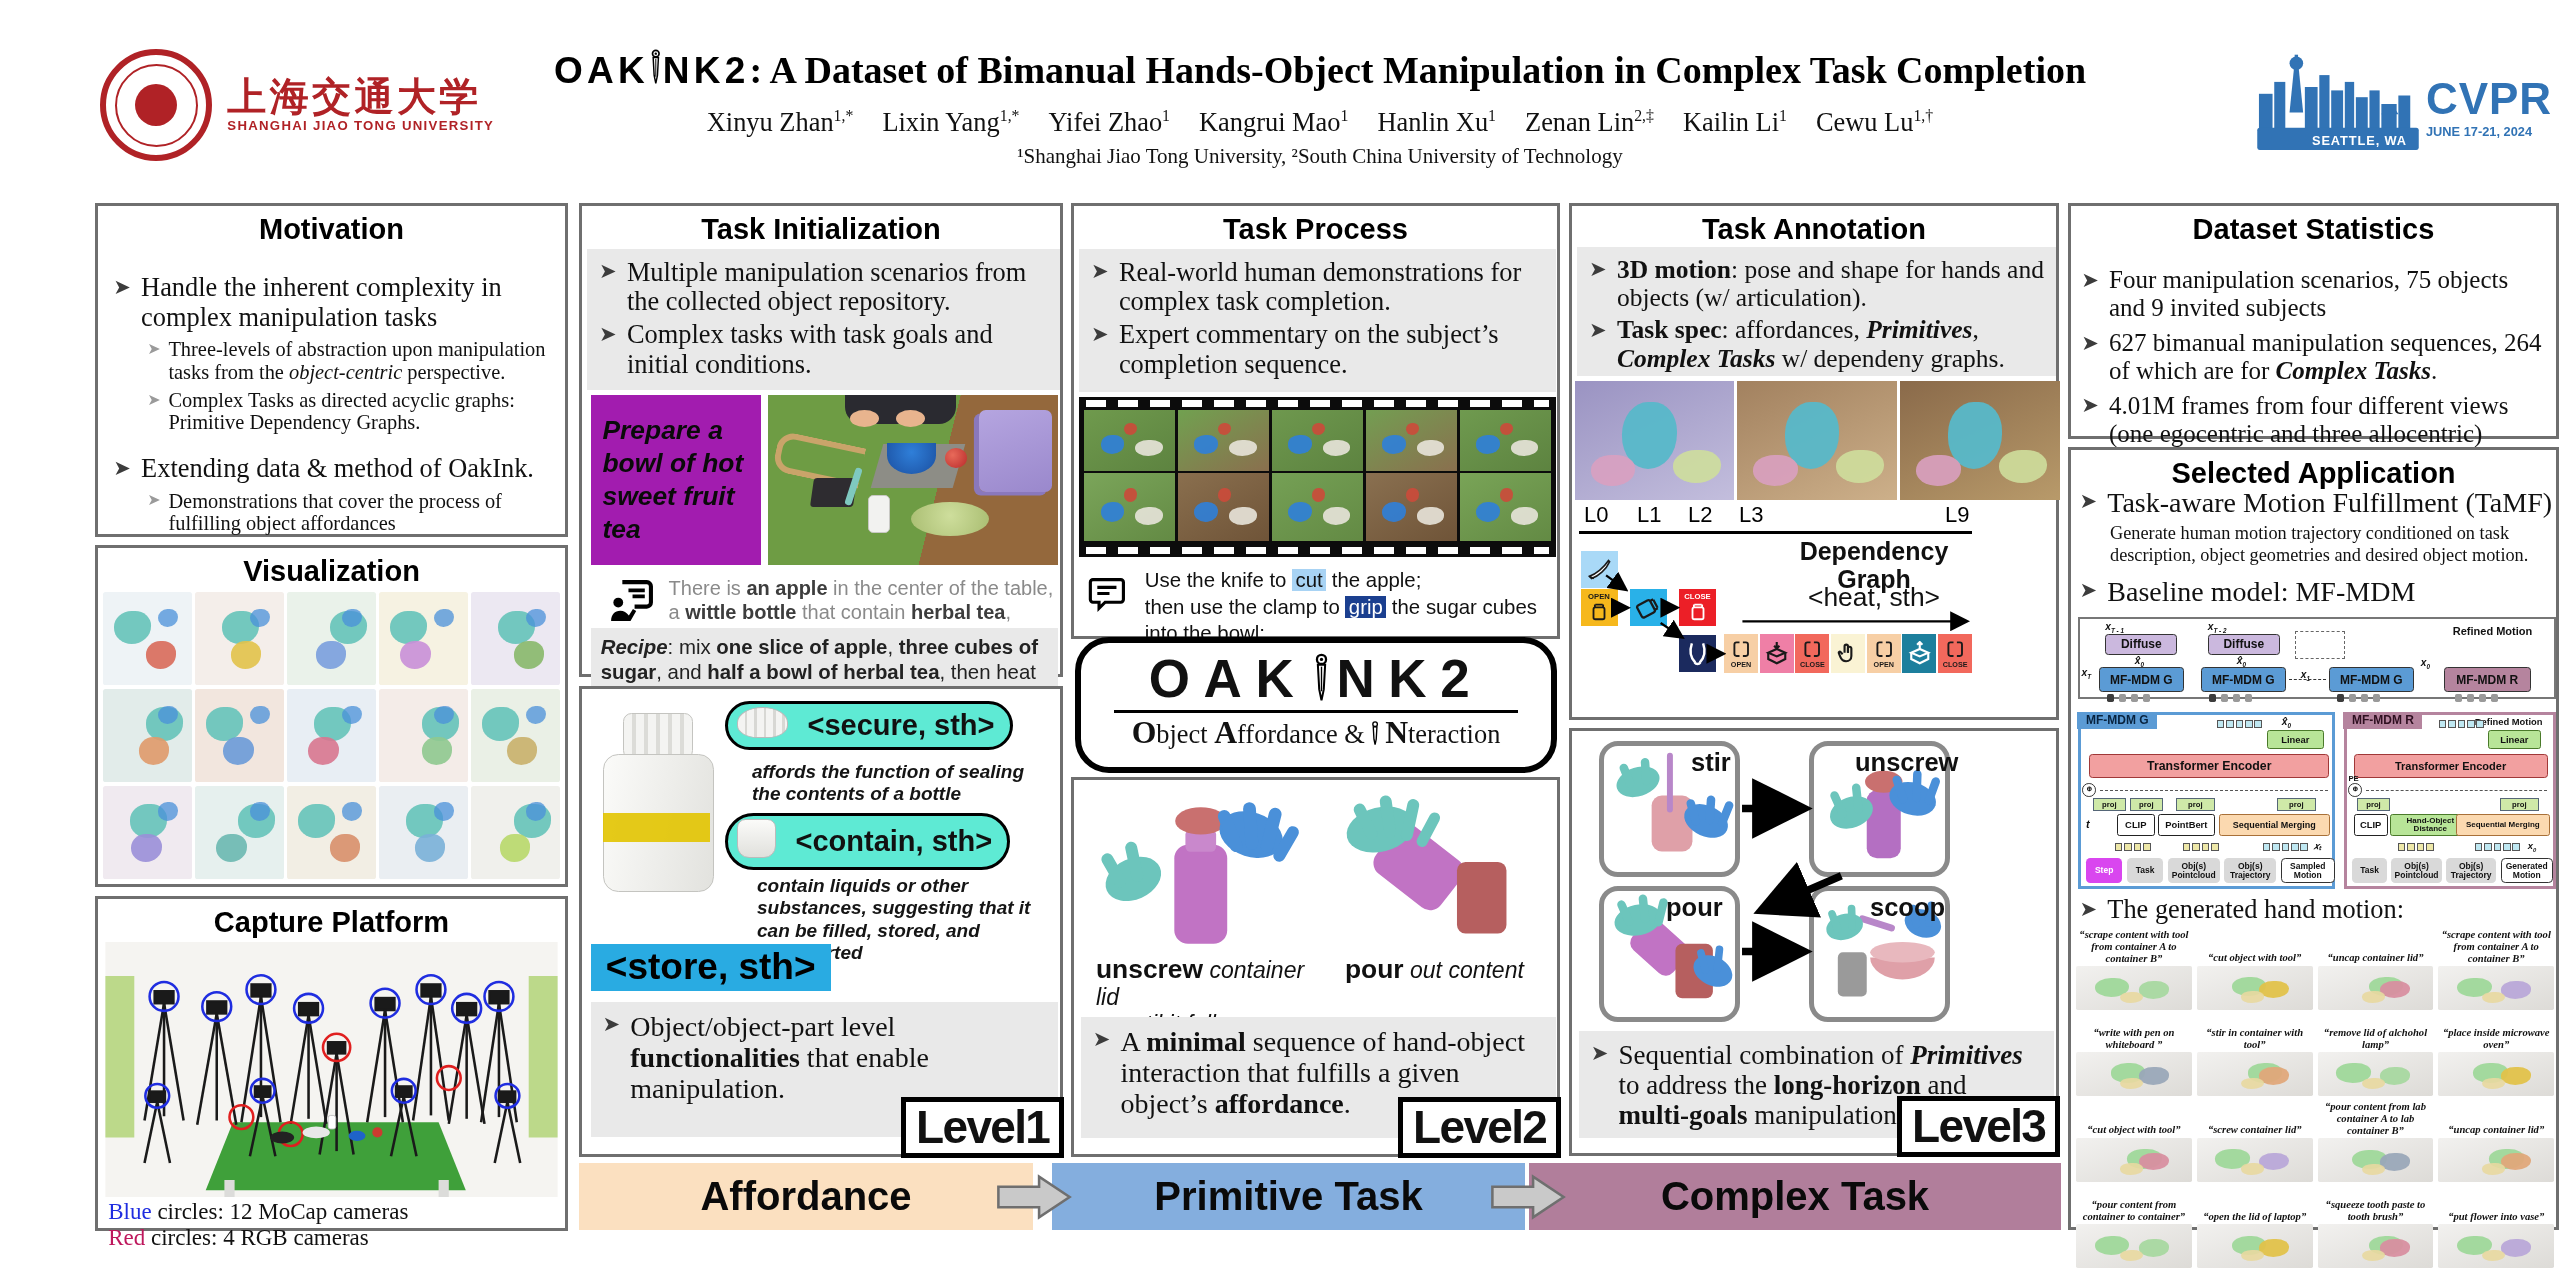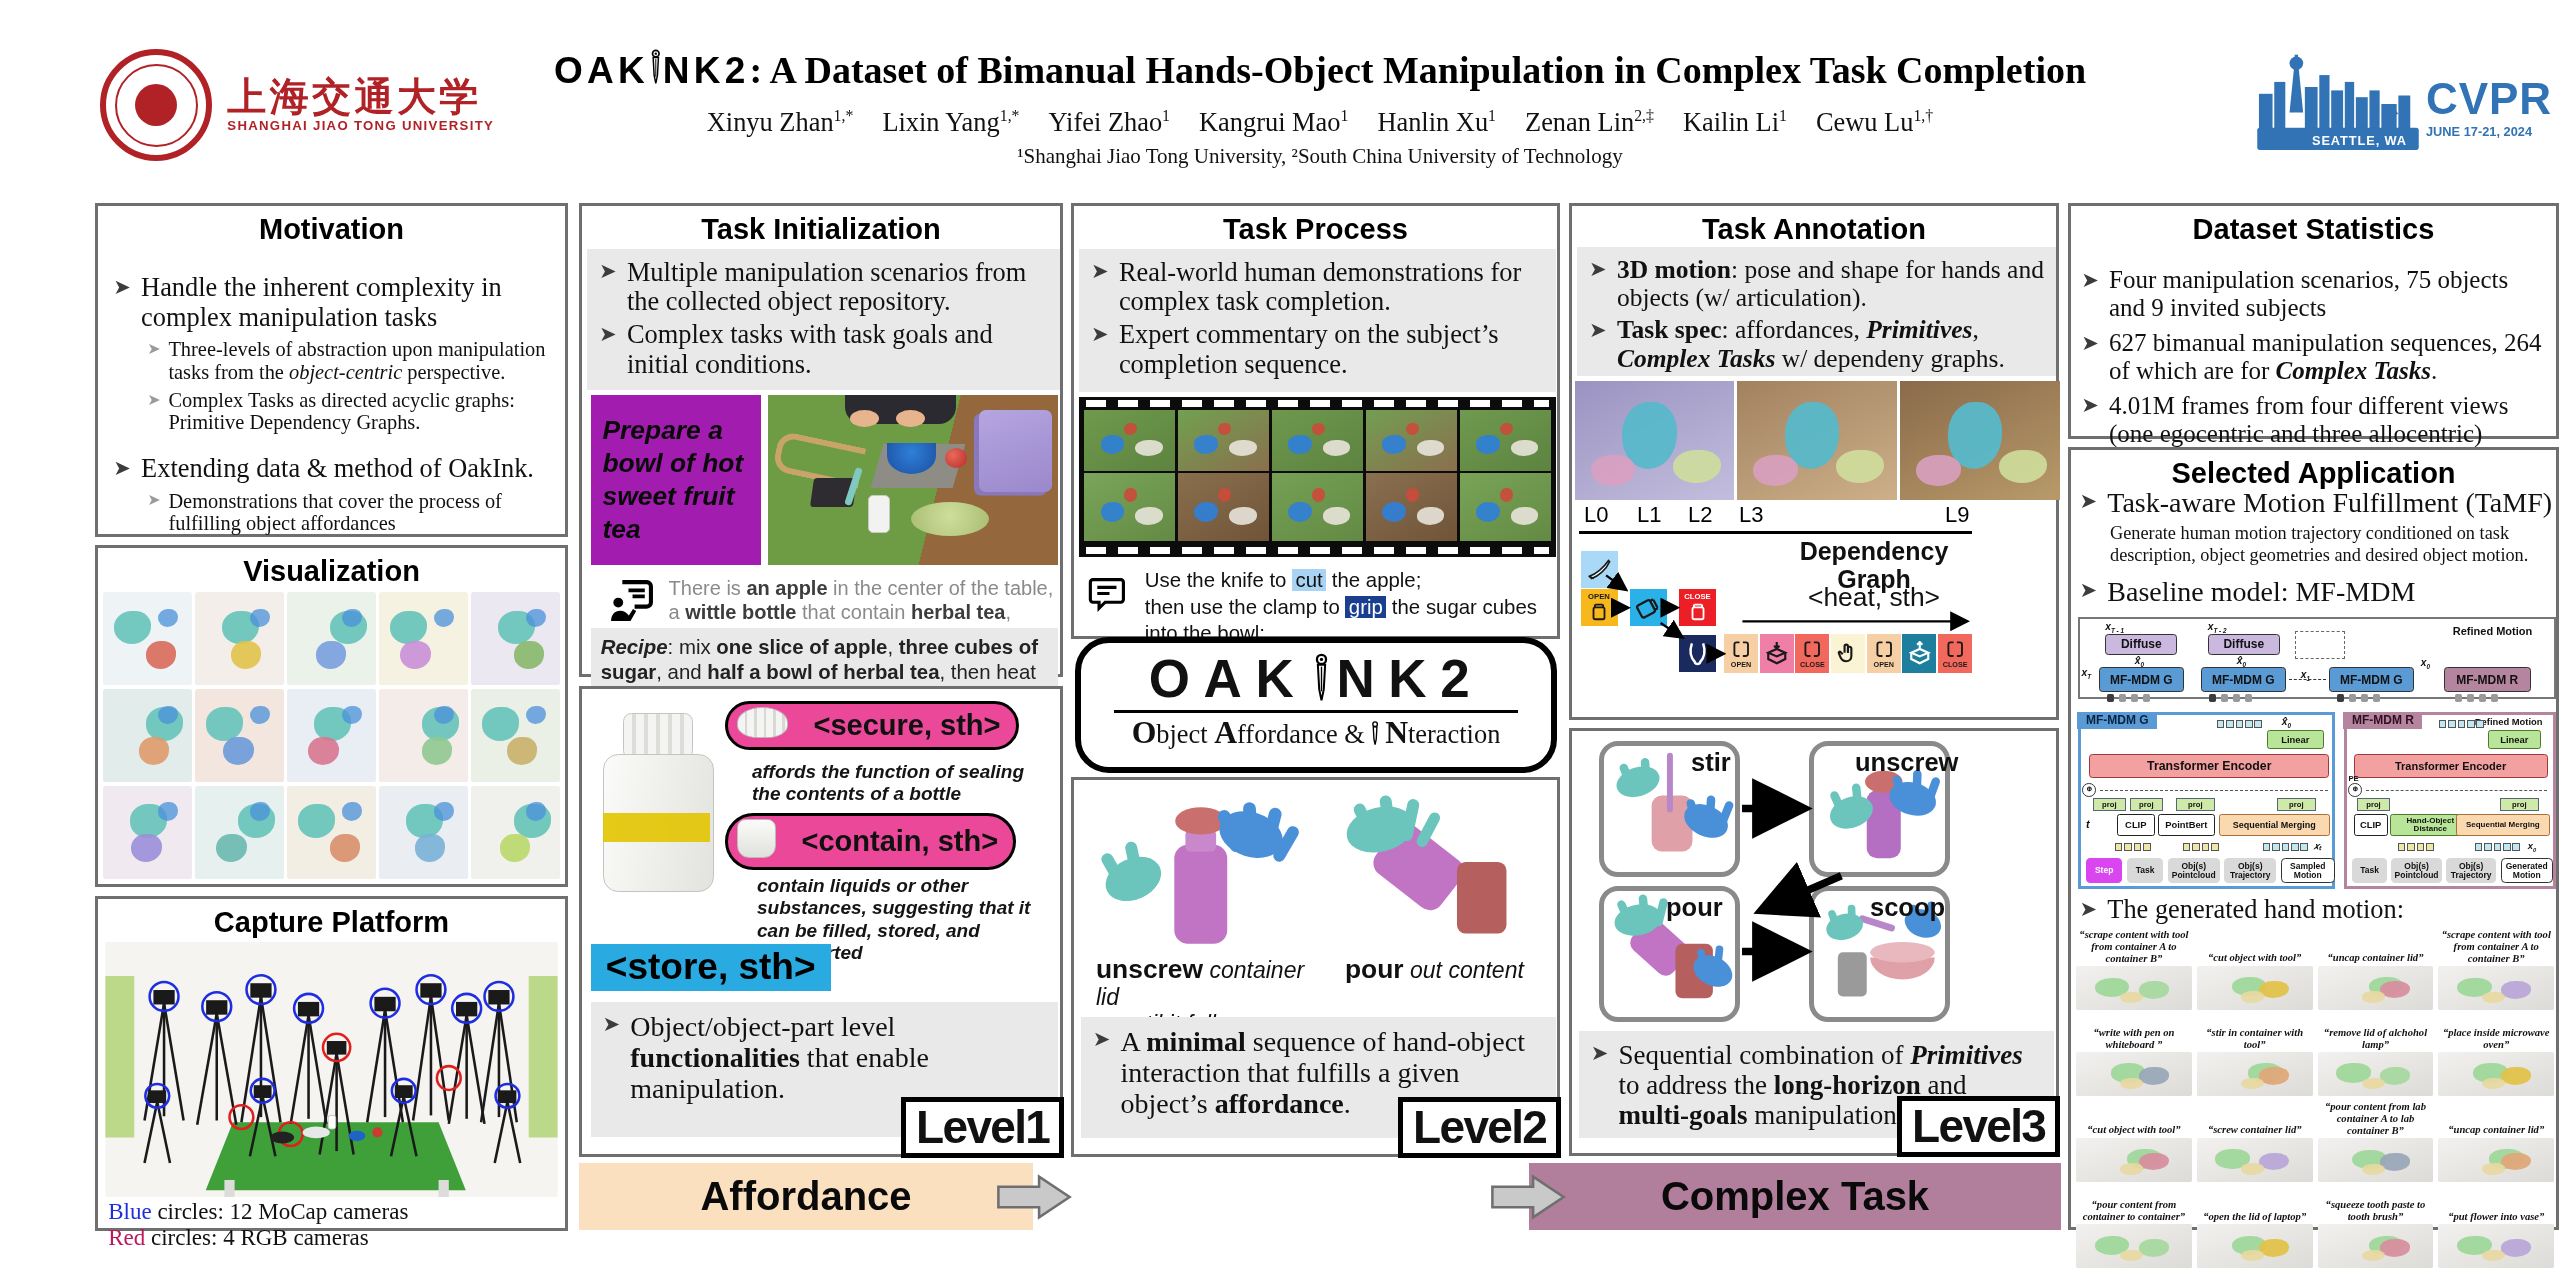--- a/index.html
+++ b/index.html
@@ -66,21 +66,21 @@
   #ti-goal div{font:800 italic 26.4px/1.25 "Liberation Sans",sans-serif;padding:0 12px;color:#0a0a0a;}
   #ti-scene{position:absolute;left:186px;top:189px;width:290px;height:170px;overflow:hidden;background:linear-gradient(104deg,#6e9c44 0 58%,#94683c 58% 100%);}
   .ti-obj{position:absolute;}
   #ti-desc{position:absolute;left:24px;top:370px;width:464px;display:flex;gap:13.6px;}
   #ti-desc .txt{font:400 20px/1.22 "Liberation Sans",sans-serif;color:#8a8a8a;}
   #ti-desc .txt b{color:#3d3d3d;}
   #ti-recipe{left:8.5px;top:422px;width:467px;height:65px;font-family:"Liberation Sans",sans-serif !important;font-size:20.4px;line-height:1.25;color:#222;padding:6.8px 10.2px;}
 
   
   #aff-bottle{position:absolute;left:12px;top:24px;width:128px;height:181px;}
-  .pill{position:absolute;border:3.4px solid #000;border-radius:31px;background:#ec4899;display:flex;align-items:center;gap:26px;padding:2.6px 15.3px 2.6px 8.5px;font:700 29px "Liberation Sans",sans-serif;white-space:nowrap;}
+  .pill{position:absolute;border:3.4px solid #000;border-radius:31px;background:#5eead4;display:flex;align-items:center;gap:20px;padding:2.6px 15.3px 2.6px 8.5px;font:700 29px "Liberation Sans",sans-serif;white-space:nowrap;}
   .pill .mini{flex:0 0 auto;}
   .aff-desc{position:absolute;font:italic 700 19px/1.18 "Liberation Sans",sans-serif;color:#151515;}
   #aff-store{position:absolute;left:8.5px;top:255px;background:var(--store-bg);font:700 37px/1.1 "Liberation Sans",sans-serif;padding:3.4px 15.3px;color:#000;}
   #aff-bul{left:8.5px;top:313px;width:467px;height:135px;}
   #aff-bul .bul{font-size:28px;}
 
   
   #tp-bul{left:5.1px;top:43px;width:477px;height:143px;}
   #film{position:absolute;left:5.1px;top:191px;width:477px;height:160px;background:#0c0c0c;box-sizing:border-box;padding:12.8px 5.1px;}
   .sprocket{position:absolute;left:6.8px;right:6.8px;height:7.7px;background:repeating-linear-gradient(90deg,#fff 0 20.4px,transparent 20.4px 32px);}
@@ -1191,20 +1191,23 @@
             <div class="blob" style="left: 54%; top: 34%; width: 26%; height: 40%; background: rgb(185, 168, 216); opacity: 0.95;"></div>
             <div class="blob" style="left: 38%; top: 58%; width: 20%; height: 26%; background: rgb(232, 216, 160); opacity: 0.9;"></div>
           </div>
         </div>
       </div>
   </div>
 
   <div class="band" id="band-aff">
       <span>Affordance</span>
     </div>
+  <div class="band" id="band-prim">
+      <span>Primitive Task</span>
+    </div>
   <div class="band" id="band-cpx">
       <span>Complex Task</span>
     </div>
   <svg class="band-arrow" style="left:995px;" width="78" height="48" viewBox="0 0 92 56">
       <path d="M4 16h48V4l36 24-36 24V40H4z" fill="#c9c9c9" stroke="#6f6f6f" stroke-width="3"></path>
     </svg>
   <svg class="band-arrow" style="left:1489px;" width="78" height="48" viewBox="0 0 92 56">
       <path d="M4 16h48V4l36 24-36 24V40H4z" fill="#c9c9c9" stroke="#6f6f6f" stroke-width="3"></path>
     </svg>
 

